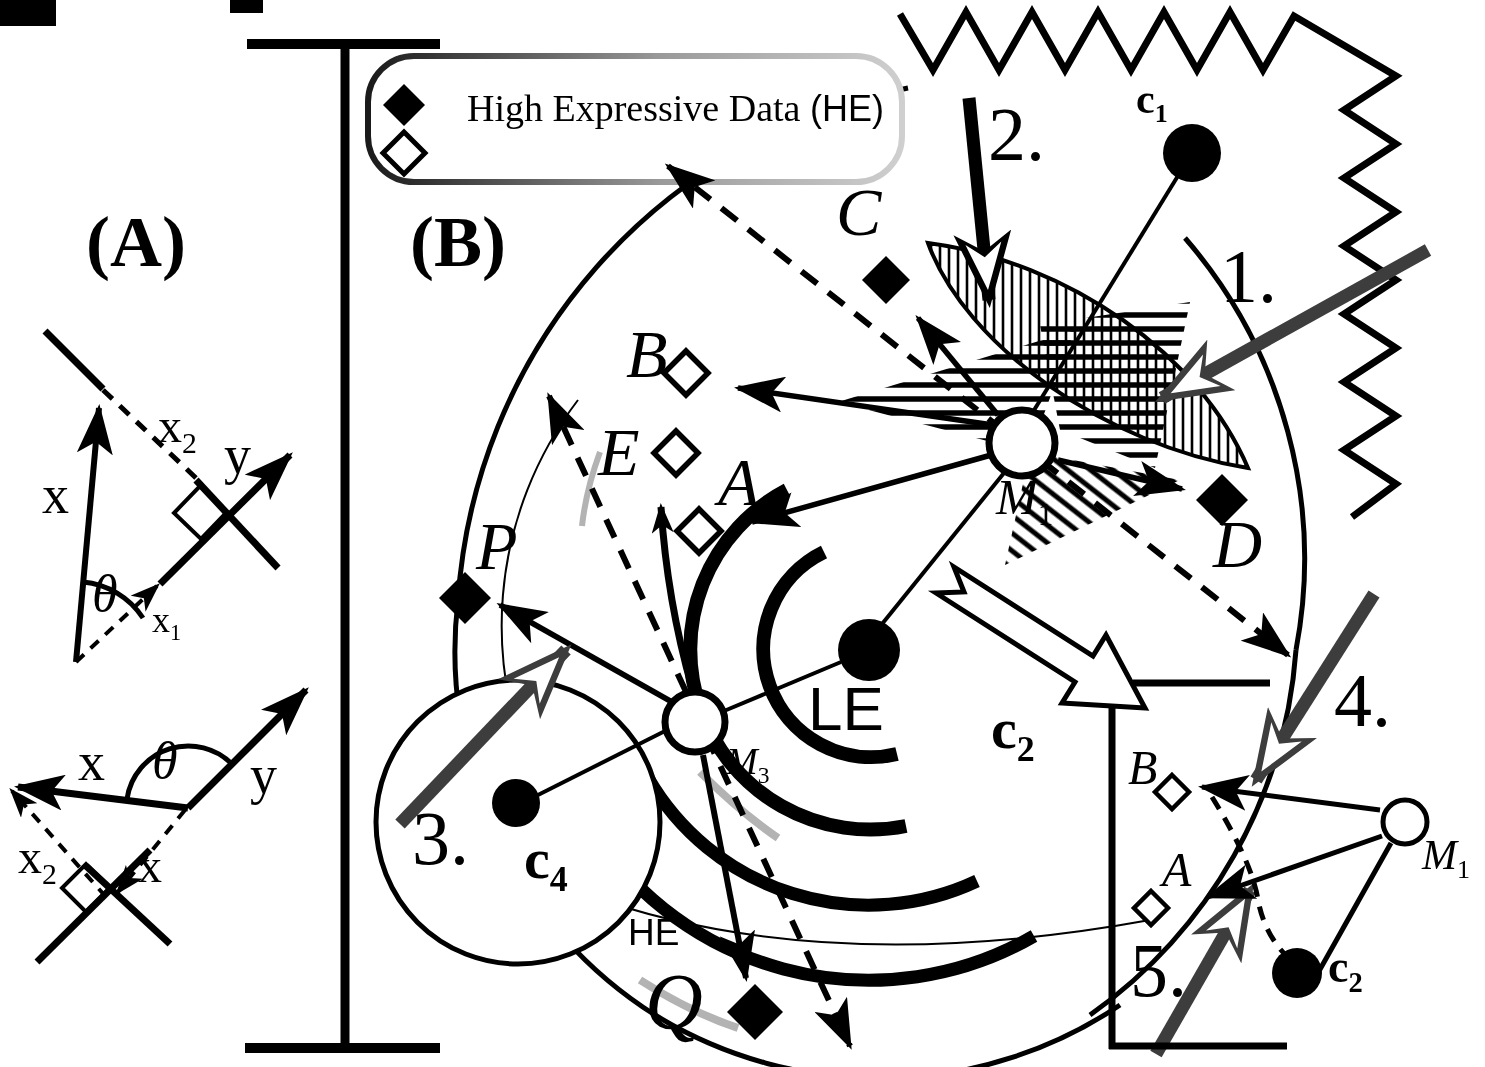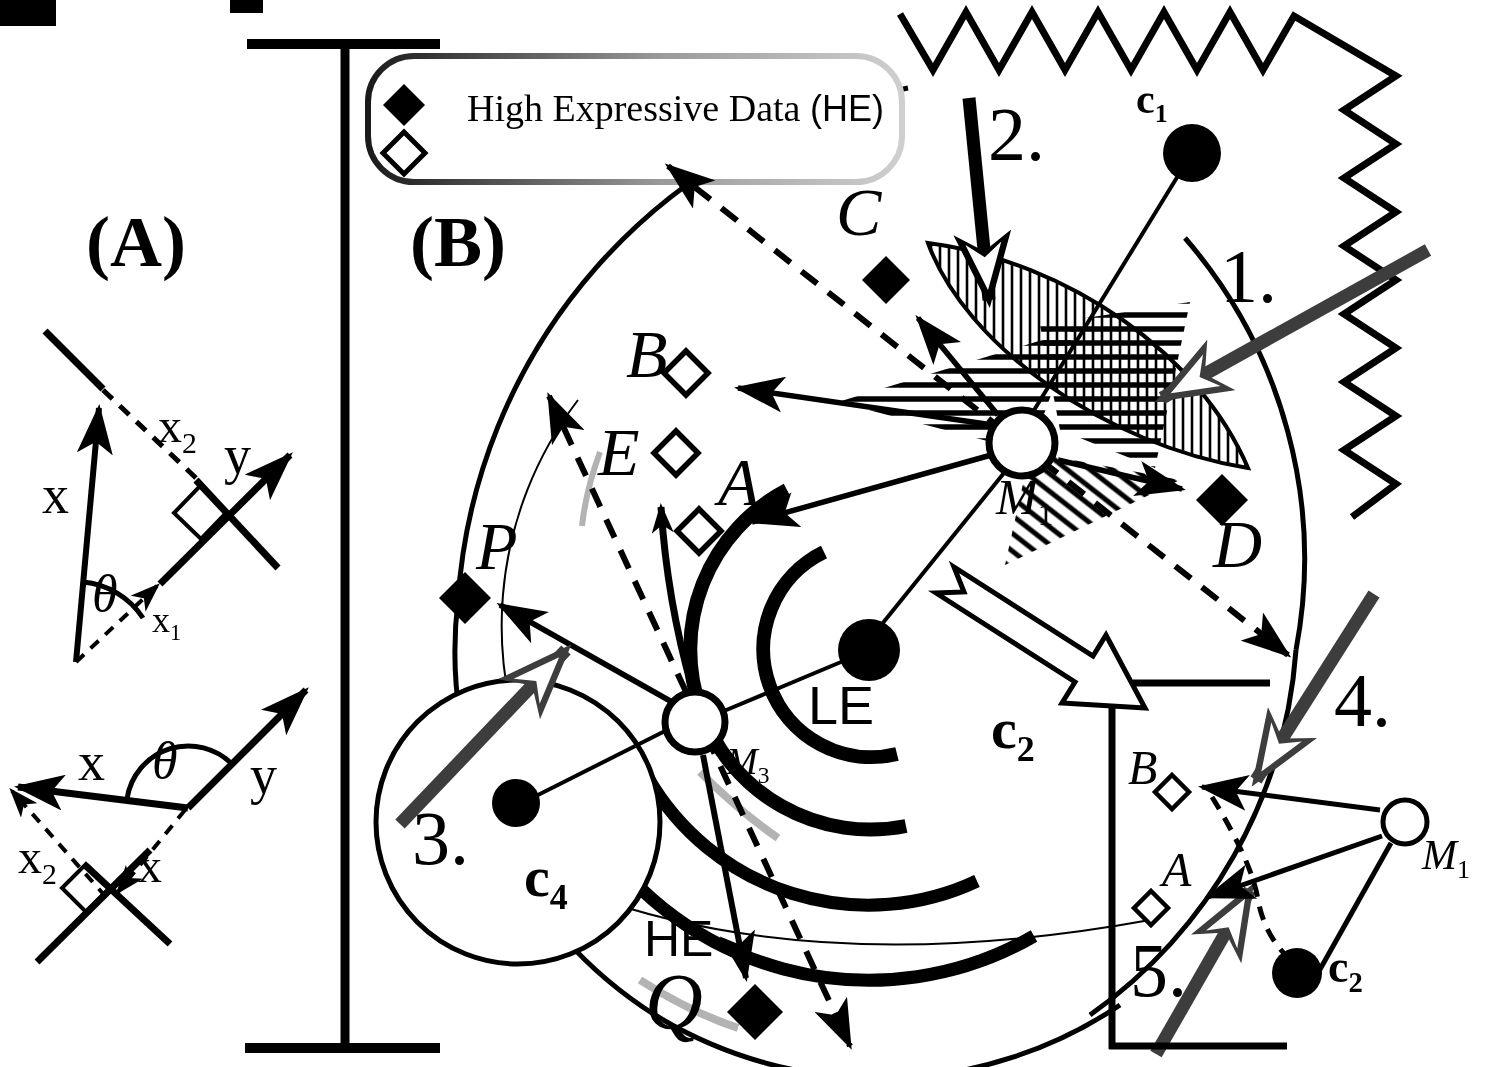--- a/index.html
+++ b/index.html
@@ -211,24 +211,24 @@
 <div class="lbl it" style="left:598px;top:418px;font-size:68px;">E</div>
 <div class="lbl it" style="left:718px;top:448px;font-size:68px;">A</div>
 <div class="lbl it" style="left:476px;top:512px;font-size:68px;">P</div>
 <div class="lbl it" style="left:1213px;top:510px;font-size:68px;">D</div>
 <div class="lbl it" style="left:645px;top:962px;font-size:80px;">Q</div>
 
 <div class="lbl it" style="left:996px;top:472px;font-size:50px;"><span>M</span><sub>1</sub></div>
 <div class="lbl it" style="left:726px;top:742px;font-size:38px;"><span>M</span><sub>3</sub></div>
 <div class="lbl cb" style="left:1136px;top:78px;font-size:42px;"><span>c</span><sub>1</sub></div>
 <div class="lbl cb" style="left:991px;top:700px;font-size:58px;"><span>c</span><sub>2</sub></div>
-<div class="lbl cb" style="left:524px;top:848px;font-size:58px;"><span>c</span><sub>4</sub></div>
-
-<div class="lbl sans" style="left:808px;top:678px;font-size:54px;">LE</div>
-<div class="lbl sans" style="left:644px;top:914px;font-size:50px;">HE</div>
+<div class="lbl cb" style="left:524px;top:830px;font-size:58px;"><span>c</span><sub>4</sub></div>
+
+<div class="lbl sans" style="left:808px;top:678px;font-size:62px;">LE</div>
+<div class="lbl sans" style="left:628px;top:914px;font-size:37px;">HE</div>
 
 <div class="lbl num" style="left:1220px;top:238px;font-size:76px;">1.</div>
 <div class="lbl num" style="left:988px;top:96px;font-size:76px;">2.</div>
 <div class="lbl num" style="left:412px;top:800px;font-size:76px;">3.</div>
 <div class="lbl num" style="left:1334px;top:662px;font-size:76px;">4.</div>
 <div class="lbl num" style="left:1130px;top:932px;font-size:76px;">5.</div>
 
 <div class="lbl it" style="left:1128px;top:744px;font-size:48px;">B</div>
 <div class="lbl it" style="left:1162px;top:846px;font-size:48px;">A</div>
 <div class="lbl it" style="left:1422px;top:834px;font-size:42px;"><span>M</span><sub>1</sub></div>

